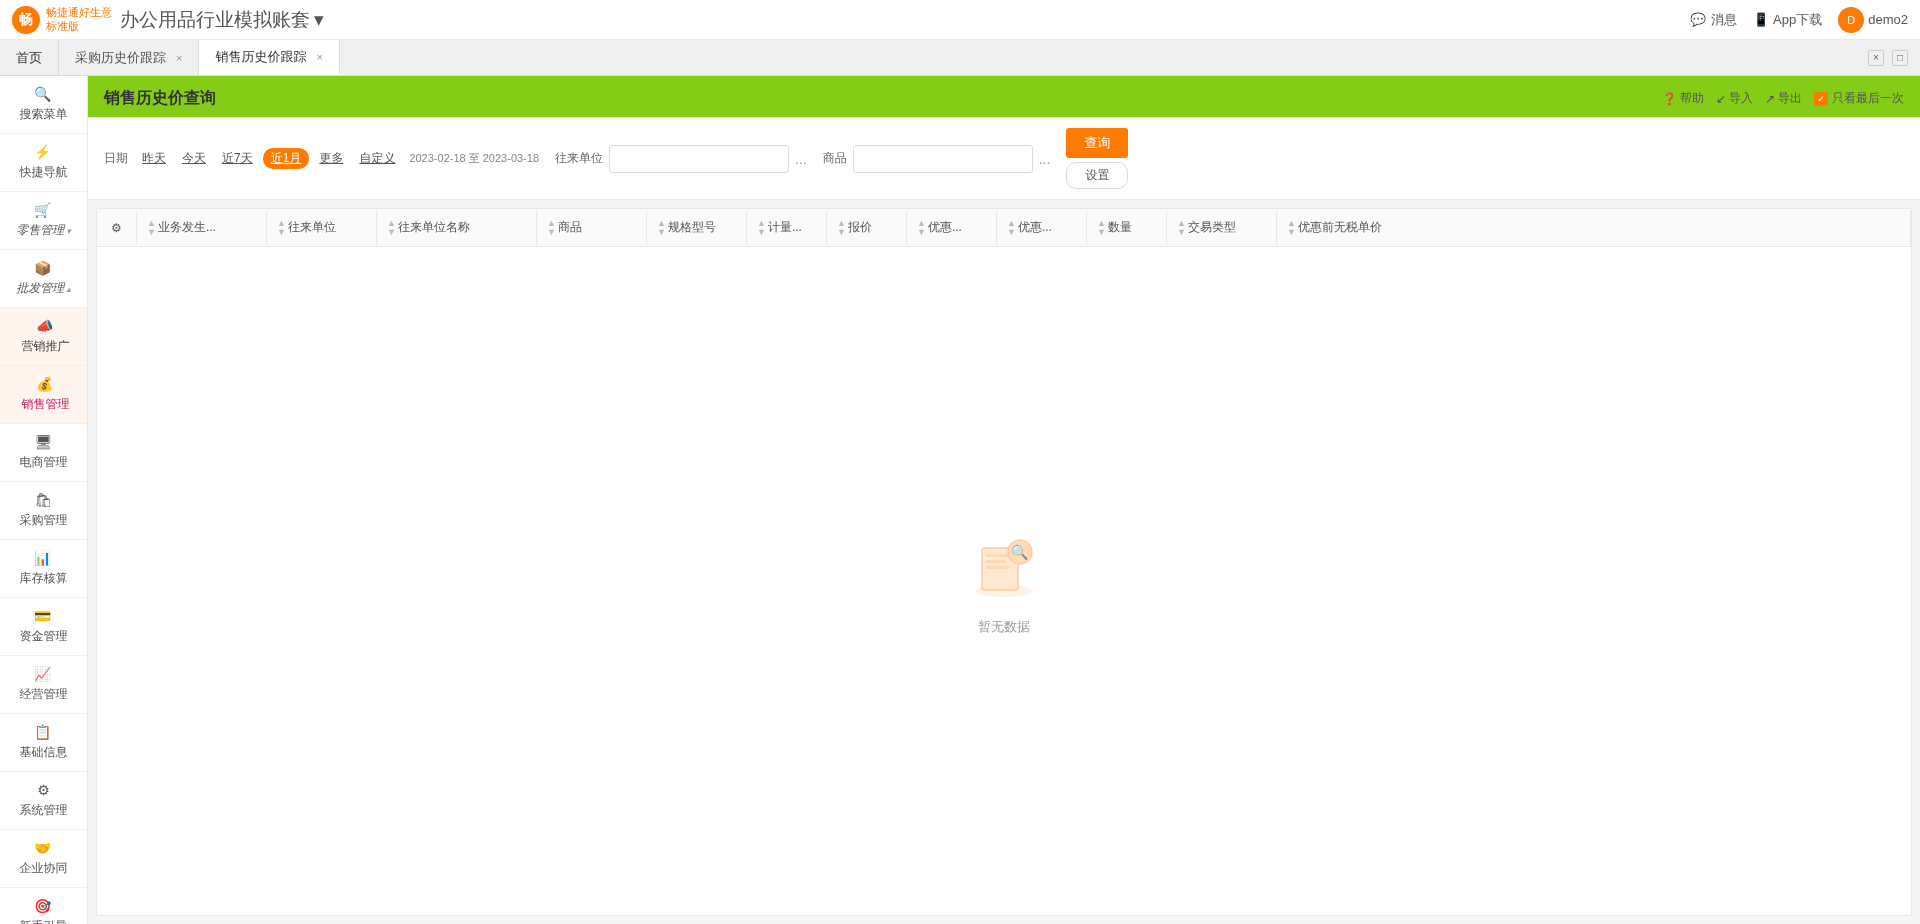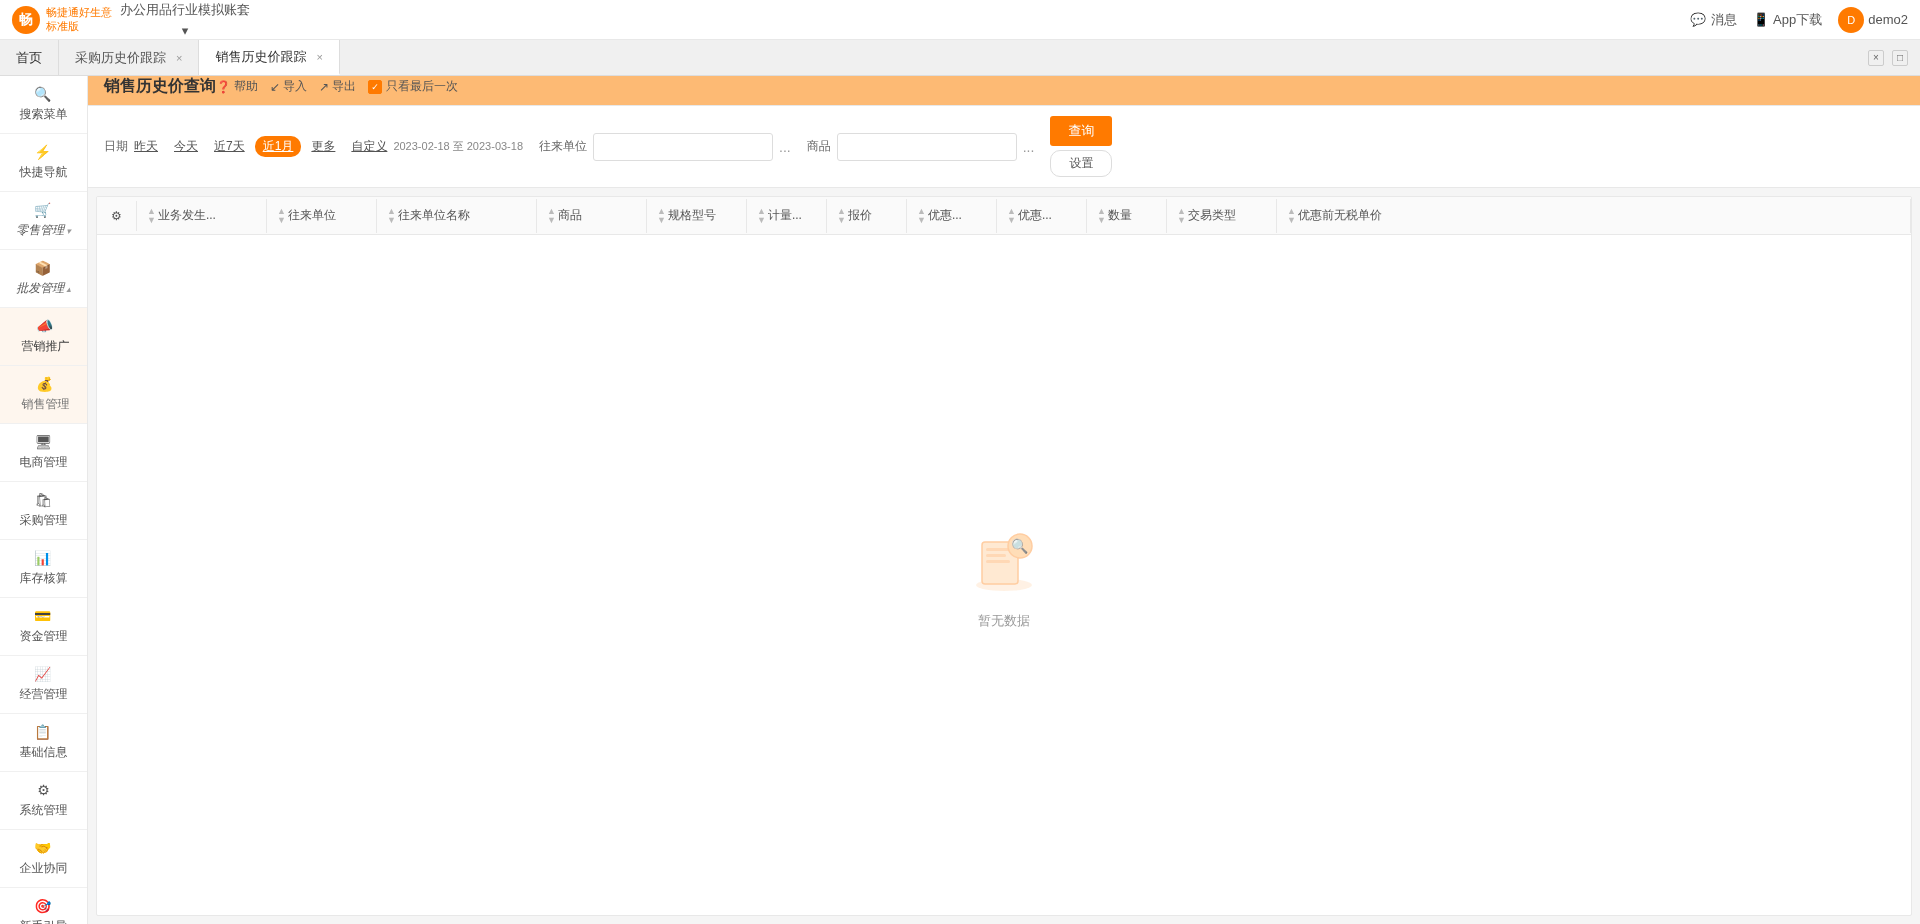--- a/index.html
+++ b/index.html
@@ -40,22 +40,21 @@
     .logo-text {
       font-size: 11px;
       color: #ff7a00;
       line-height: 1.2;
     }
     .app-title-area {
       display: flex;
       align-items: center;
       gap: 4px;
       color: #555;
-      font-size: 13px;
-      flex-direction: column;
+      font-size: 19px;
     }
     .top-bar-right {
       display: flex;
       align-items: center;
       gap: 16px;
       color: #555;
       font-size: 13px;
     }
     .top-right-item {
       display: flex;
@@ -175,26 +174,26 @@
 
     
     .content-area {
       flex: 1;
       display: flex;
       flex-direction: column;
       overflow: hidden;
       background: #f5f5f5;
     }
     .page-header {
-      background: #fdba74;
-      padding: 0 16px 8px;
+      background: #84cc16;
+      padding: 12px 16px 8px;
       border-bottom: 1px solid #e8e8e8;
       display: flex;
       align-items: center;
-      justify-content: flex-start;
+      justify-content: space-between;
     }
     .page-title {
       font-size: 16px;
       font-weight: 600;
       color: #333;
     }
     .header-actions {
       display: flex;
       align-items: center;
       gap: 12px;
@@ -230,20 +229,21 @@
       background: #fff;
       padding: 10px 16px;
       border-bottom: 1px solid #e8e8e8;
       display: flex;
       align-items: center;
       gap: 16px;
     }
     .filter-group {
       display: flex;
       align-items: center;
+      gap: 8px;
     }
     .filter-label {
       color: #666;
       font-size: 12px;
       white-space: nowrap;
     }
     .date-btns {
       display: flex;
       align-items: center;
       gap: 4px;
@@ -451,21 +451,21 @@
         <span>批发管理</span>
         <span class="expand-arrow">▴</span>
       </div>
     </div>
     <div class="sidebar-item sidebar-sub" style="padding-left:8px; background:#fef6ee;">
       <span class="sidebar-icon">📣</span>
       <span style="color:#404040;">营销推广</span>
     </div>
     <div class="sidebar-item sidebar-sub" style="padding-left:8px; background:#fef6ee;">
       <span class="sidebar-icon">💰</span>
-      <span style="color:#737373;">销售管理</span>
+      <span style="color:#be185d;">销售管理</span>
     </div>
     <div class="sidebar-item">
       <span class="sidebar-icon">🖥</span>
       <span>电商管理</span>
     </div>
     <div class="sidebar-item">
       <span class="sidebar-icon">🛍</span>
       <span>采购管理</span>
     </div>
     <div class="sidebar-item">

